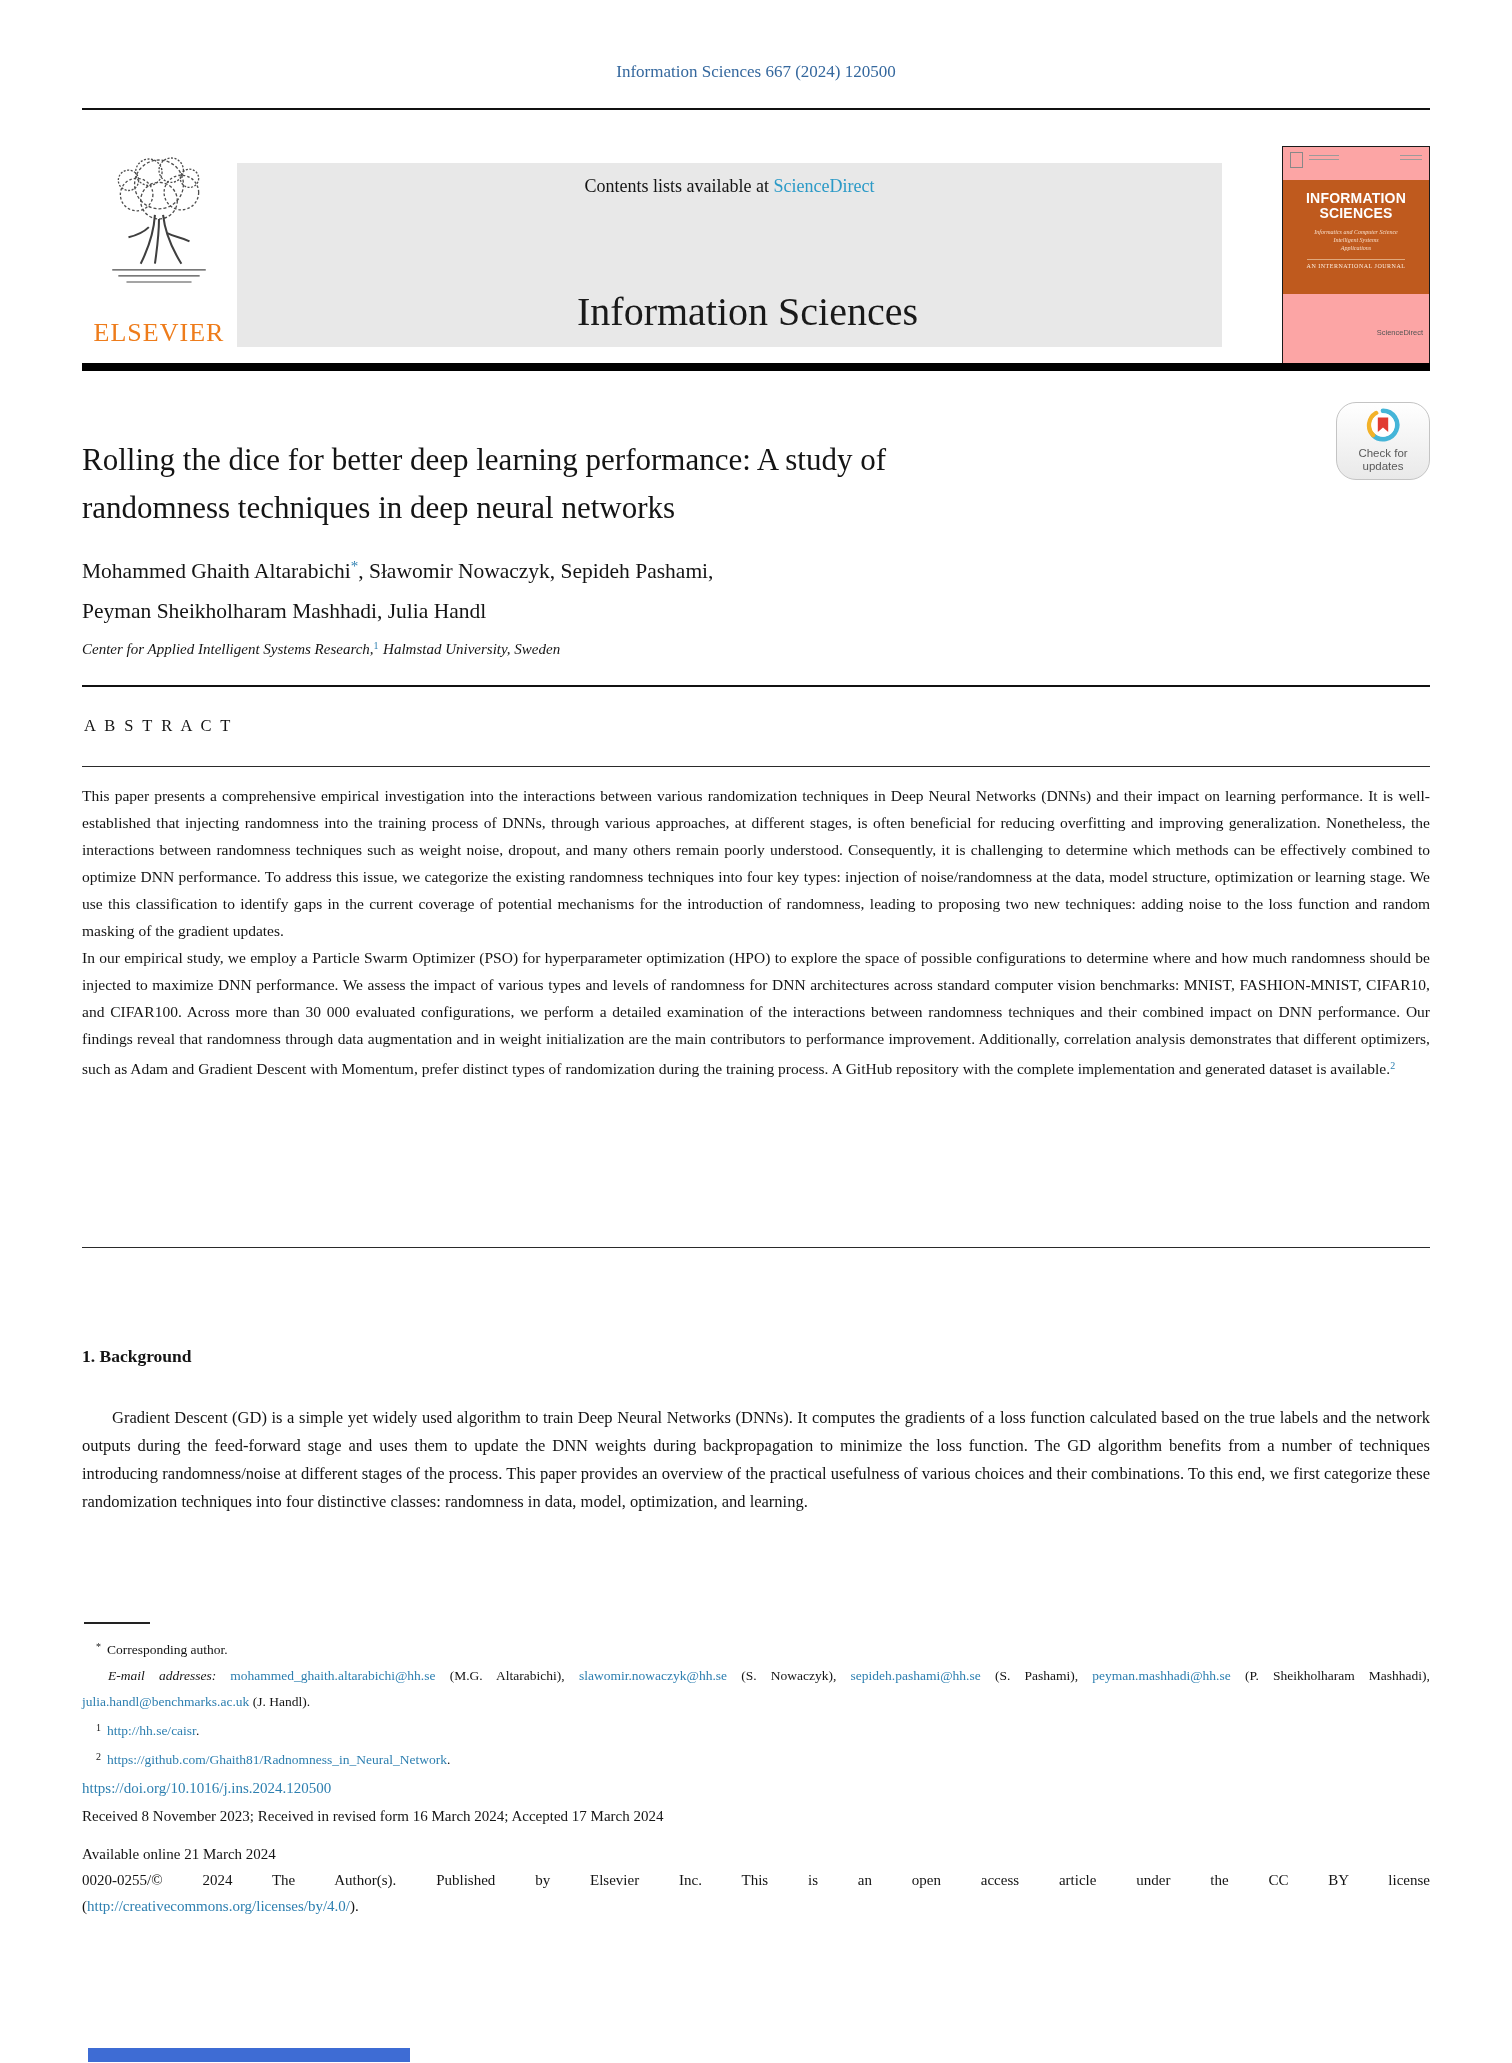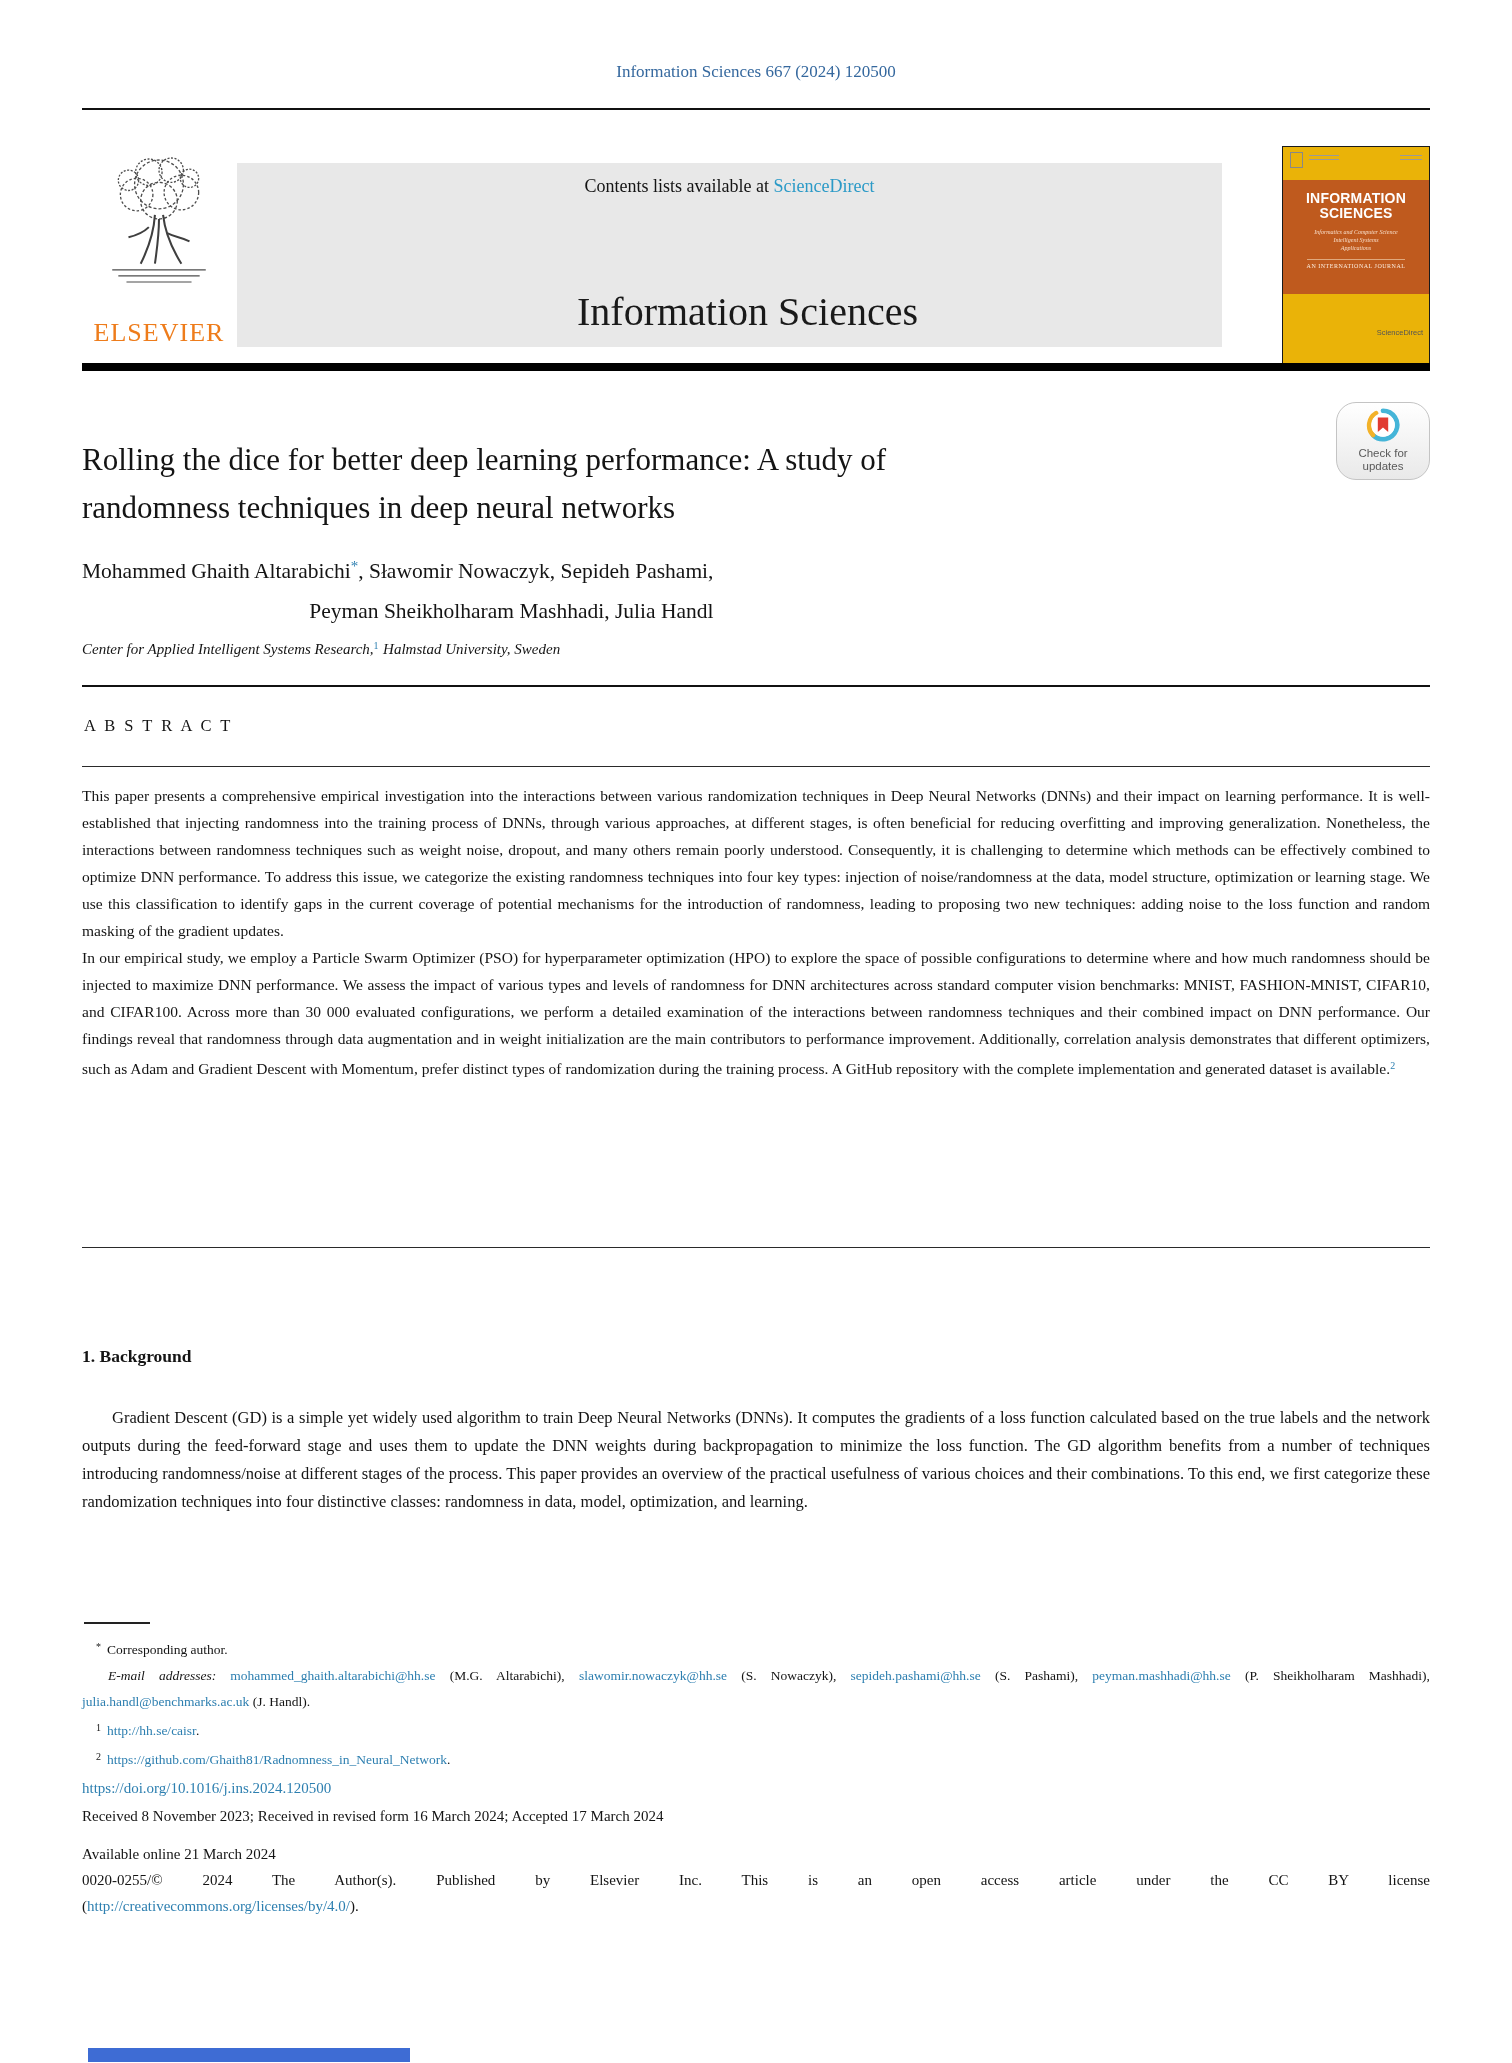--- a/index.html
+++ b/index.html
@@ -20,21 +20,21 @@
                    color:#ee7c1b; letter-spacing:1px; }
   #band { left:237px; top:163px; width:985px; height:184px; background:#e8e8e8;
           text-align:center; box-sizing:border-box; display:flex; flex-direction:column;
           justify-content:space-between; padding:13px 0 12px; }
   .contents { font-size:18px; }
   .jtitle { font-size:40px; color:#1a1a1a;margin-left:36px; }
   .homepage { font-size:17px; font-family:"Liberation Sans", sans-serif; }
 
   
   #cover { left:1282px; top:146px; width:148px; height:219px; border:1.5px solid #1a1a1a;
-           box-sizing:border-box; background:#eab308; cursor:pointer; }
+           box-sizing:border-box; background:#fca5a5; cursor:pointer; }
   .cover-top { position:relative; height:33px; }
   .cover-mark { position:absolute; left:7px; top:5px; width:11px; height:14px; border:1px solid #888; }
   .cover-lines-l { position:absolute; left:26px; top:8px; }
   .cover-lines-r { position:absolute; right:7px; top:8px; }
   .cover-lines-l i, .cover-lines-r i { display:block; width:30px; height:1px; background:#9a9a9a; margin-bottom:3px; }
   .cover-lines-r i { width:22px; }
   .cover-orange { height:114px; background:#bf5a1e; color:#fff; text-align:center;
                   box-sizing:border-box; padding-top:11px; }
   .cover-title { font-family:"Liberation Sans", sans-serif; font-weight:bold;
                  font-size:14px; line-height:15px; letter-spacing:0.2px; }
@@ -48,21 +48,21 @@
   #black-bar { left:82px; top:363px; width:1348px; height:8px; background:#000; }
 
   
   #badge { left:1336px; top:402px; width:94px; height:78px; border:1px solid #c4c4c4;
            border-radius:20px; background:linear-gradient(#ffffff,#e9e9e9); text-align:center;
            box-sizing:border-box; padding-top:5px; cursor:pointer; }
   .badge-text { font-family:"Liberation Sans", sans-serif; font-size:11.5px; color:#595959;
                 line-height:13px; margin-top:1px; }
 
   #title { left:82px; top:436px; width:945px; font-size:31px; line-height:48px; font-weight:normal; margin:0; }
-  #authors { left:82px; top:546px; font-size:21.5px; line-height:40px;text-align:right; }
+  #authors { left:82px; top:546px; font-size:21.5px; line-height:40px; }
   .sup-star { color:#2d7fb0; font-size:15px; vertical-align:7px; }
   #affiliation { left:82px; top:640px; font-size:15px; font-style:italic; }
   .sup-blue { color:#2d7fb0; font-size:10px; vertical-align:5px; font-style:normal; }
   .aff-post { margin-left:0.3em; }
 
   #rule-mid { left:82px; top:685px; width:1348px; height:2px; background:#111; }
   #abs-head { left:84px; top:716px; font-size:16.5px; letter-spacing:2.5px; }
   #rule-thin1 { left:82px; top:766px; width:1348px; height:1px; background:#2a2a2a; }
   #abstract { left:82px; top:782px; width:1348px; font-size:15.5px; line-height:27px; text-align:justify; }
   .abs-sup { color:#2d7fb0; font-size:10px; vertical-align:5px; }

